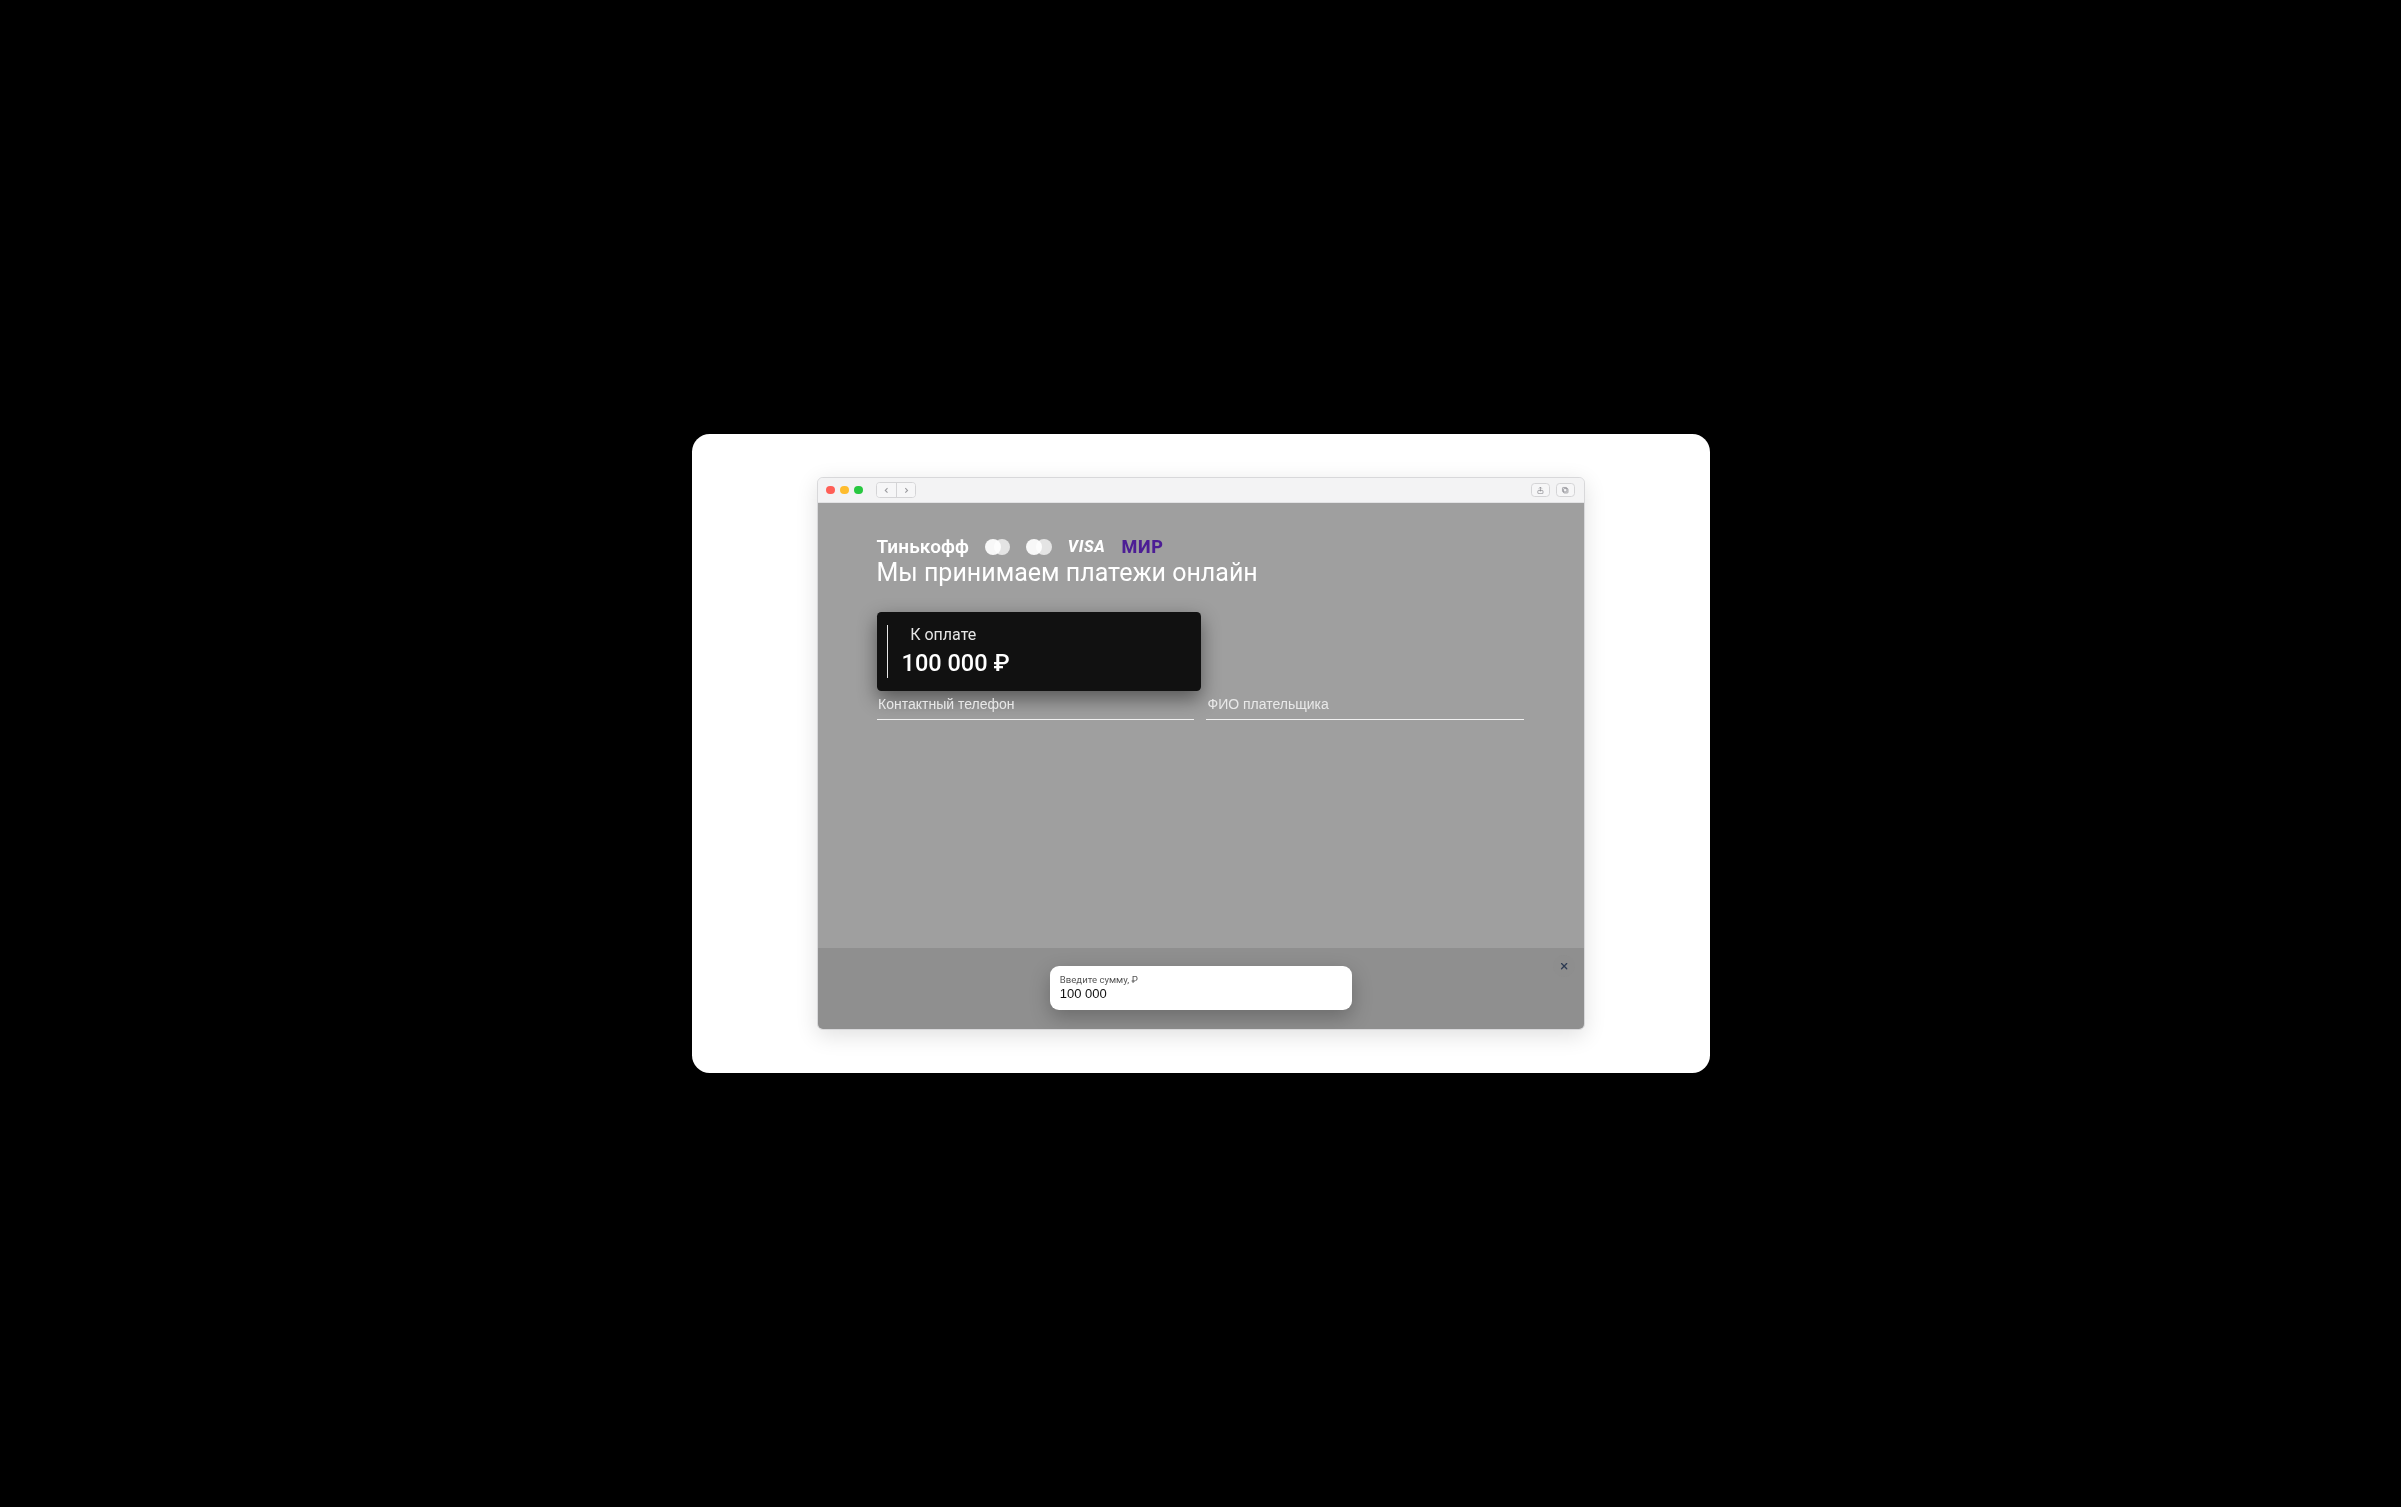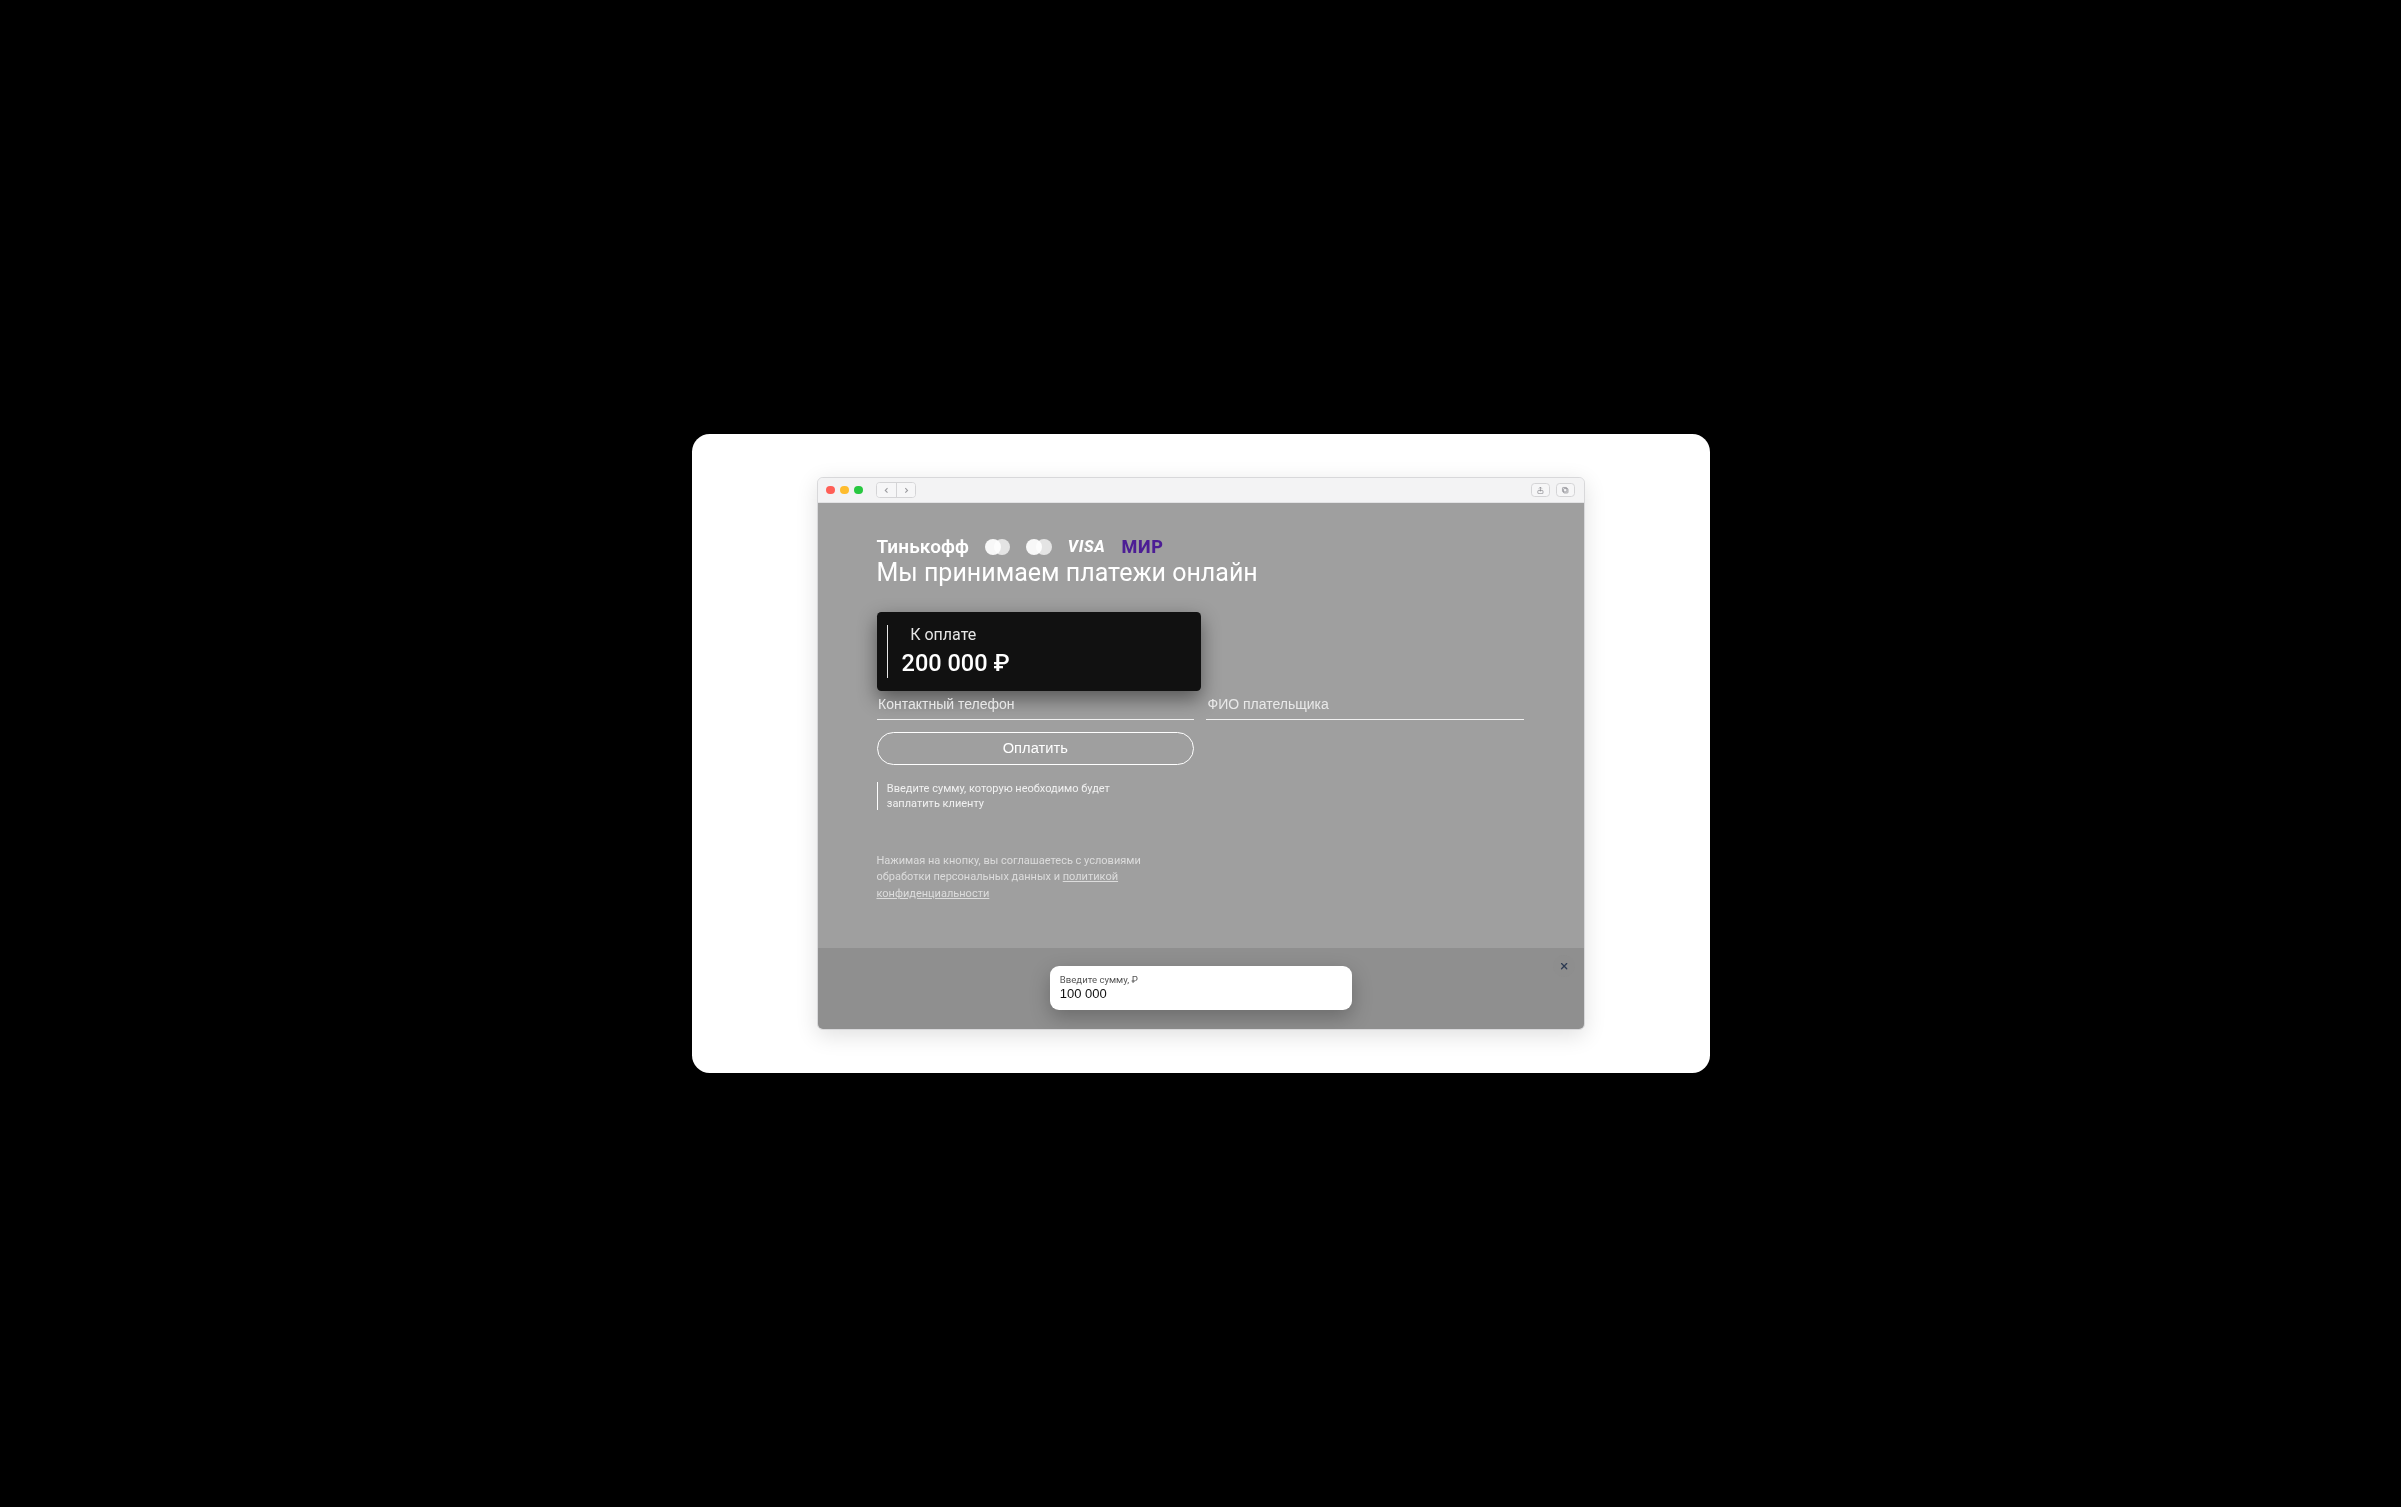--- a/index.html
+++ b/index.html
@@ -237,35 +237,27 @@
             </span>
           <span class="card-badge visa-text">VISA</span>
           <span class="card-badge mir-text">МИР</span>
         </div>
 
         <h1 class="hero-title">Мы принимаем платежи онлайн</h1>
 
         <div class="amount-card">
           <div class="inner-bar"></div>
           <div class="label">К оплате</div>
-          <div class="value">200 000 ₽</div>
+          <div class="value">100 000 ₽</div>
         </div>
 
         <div class="form-grid">
           <input class="ufield" type="text" placeholder="Контактный телефон" style="">
           <input class="ufield" type="text" placeholder="ФИО плательщика" style="">
 
-          <div class="right-col">
-            <button class="pay-button" type="button">Оплатить</button>
-            <div class="hint">Введите сумму, которую необходимо будет заплатить клиенту</div>
-            <div class="legal">
-              <span>Нажимая на кнопку, вы соглашаетесь с условиями обработки персональных данных и </span>
-              <span class="underline">политикой конфиденциальности</span>
-            </div>
-          </div>
         </div>
       </div>
 
       <div class="overlay-bar"></div>
 
       <div class="close-btn">
         <svg viewBox="0 0 24 24" fill="none" stroke="#2d3a52" stroke-width="3" stroke-linecap="round">
             <line x1="6" y1="6" x2="18" y2="18"></line>
             <line x1="18" y1="6" x2="6" y2="18"></line>
           </svg>

